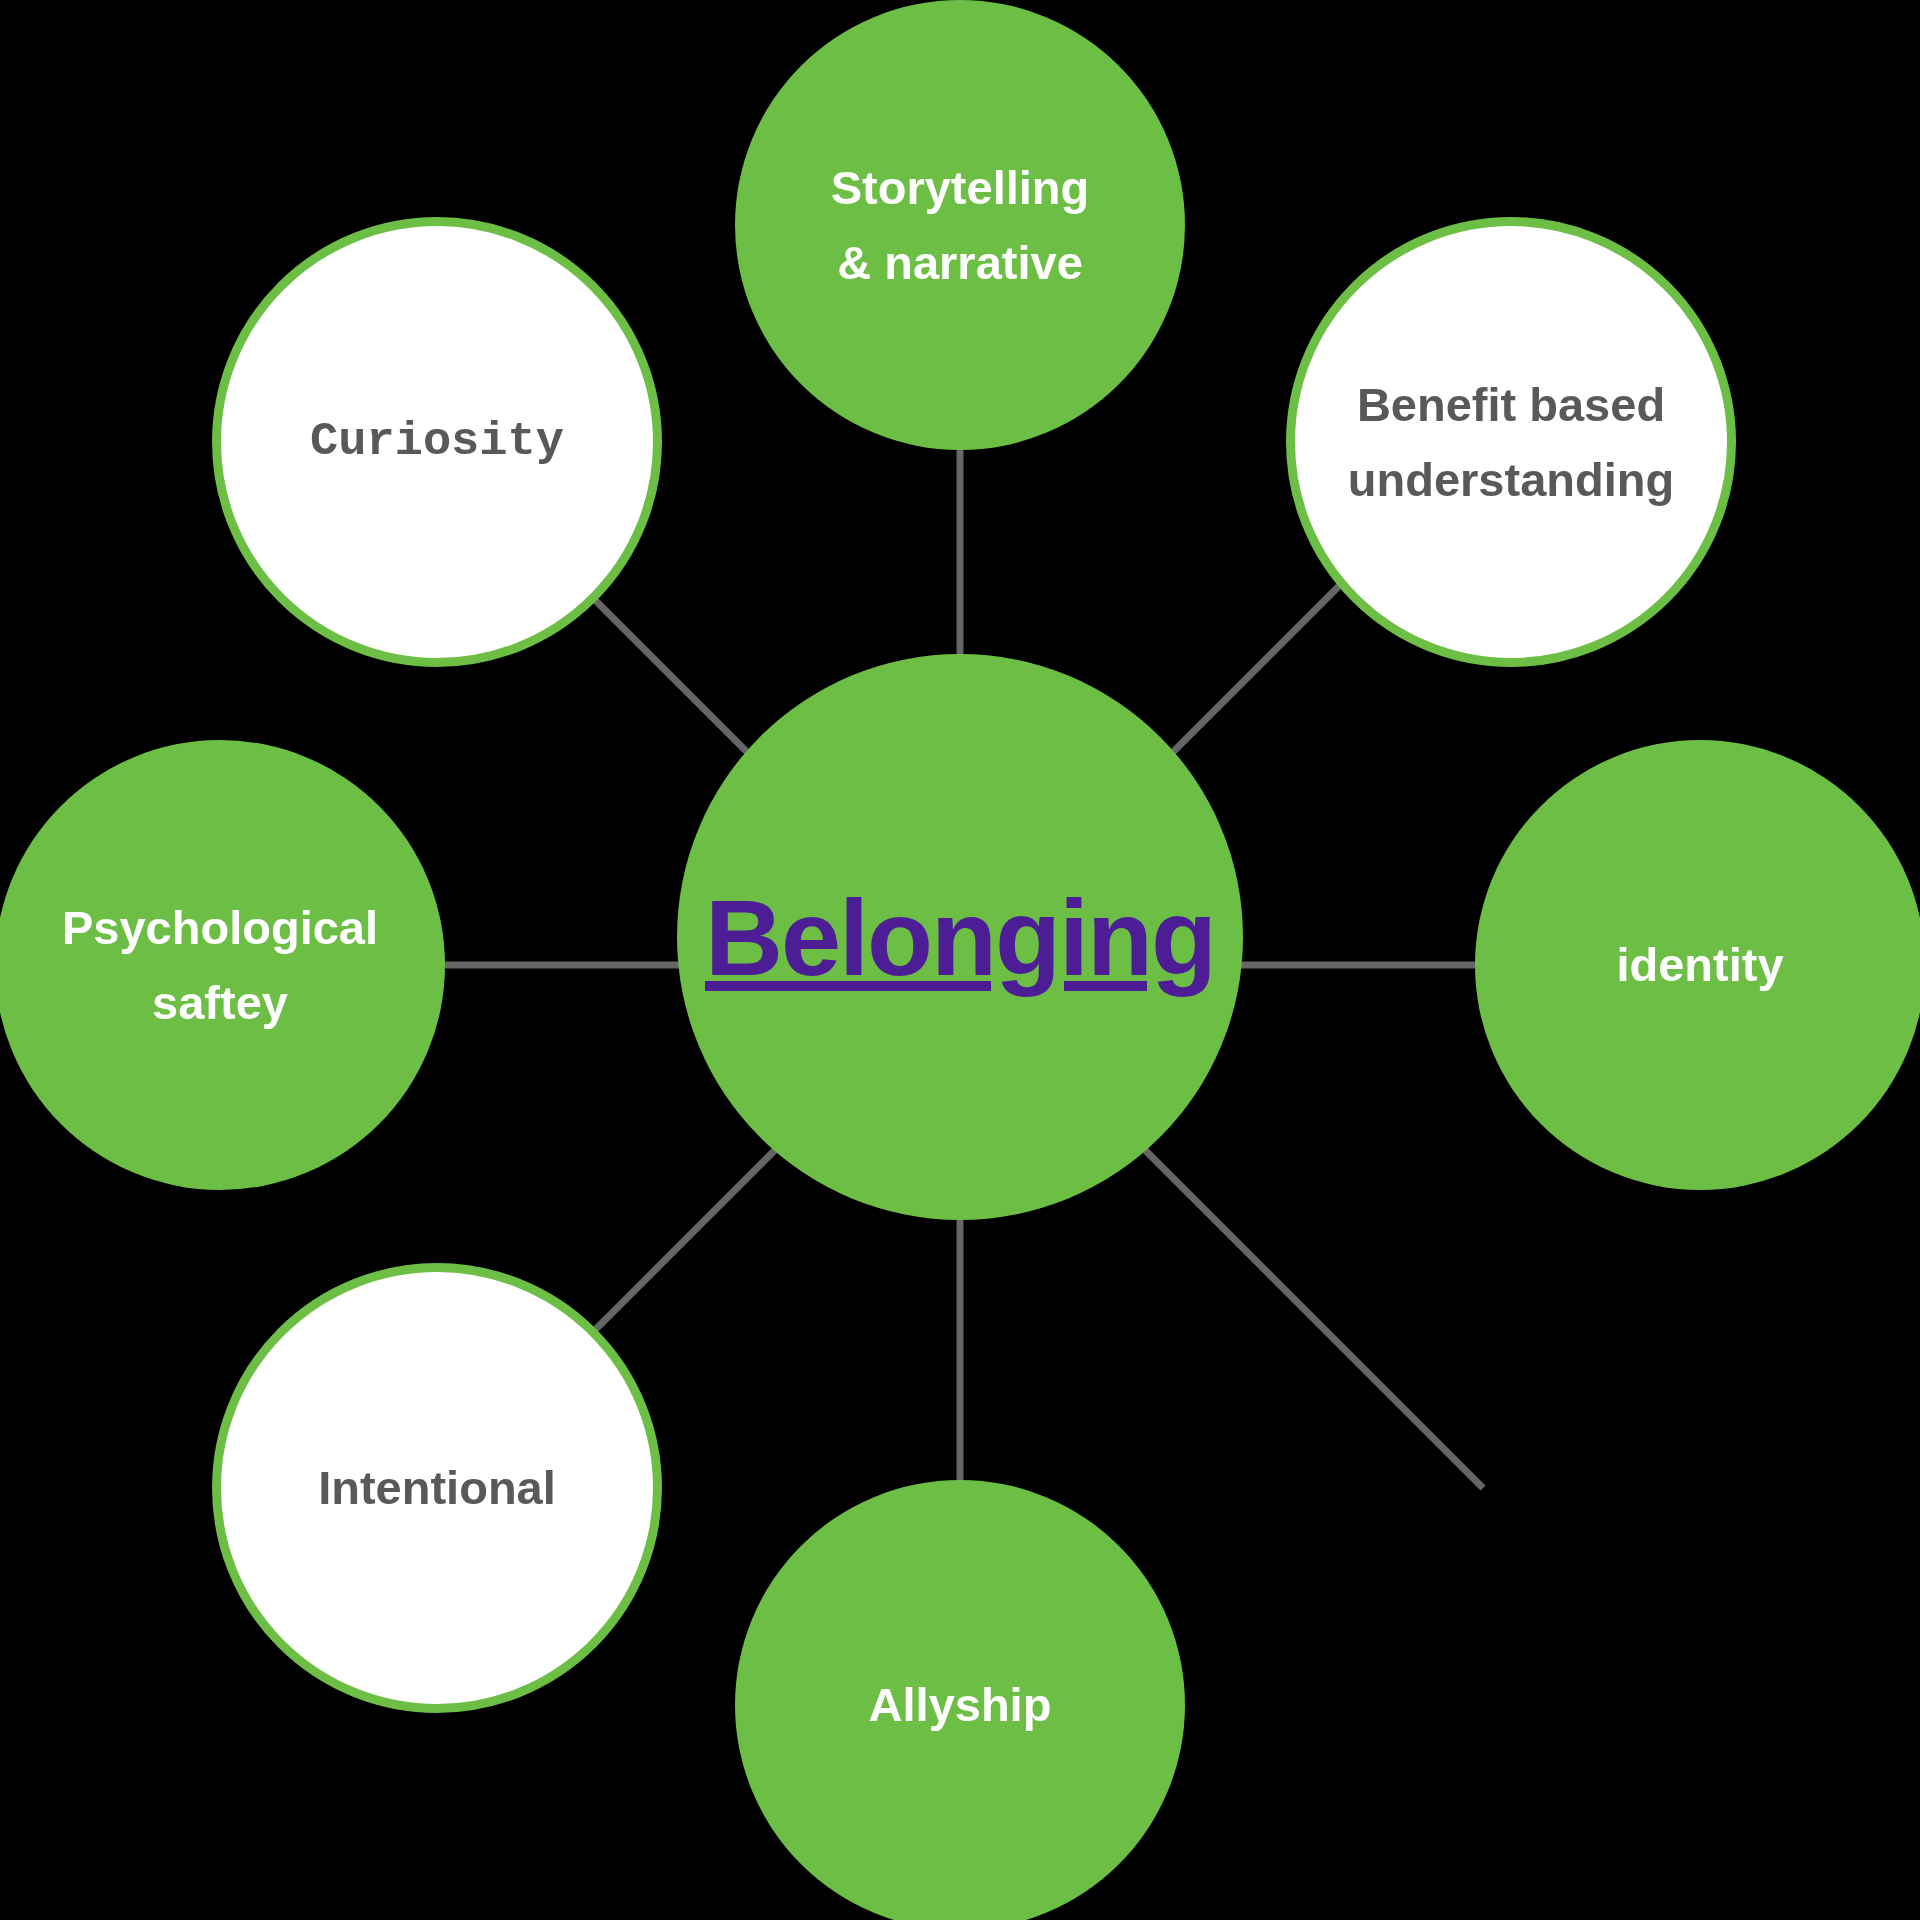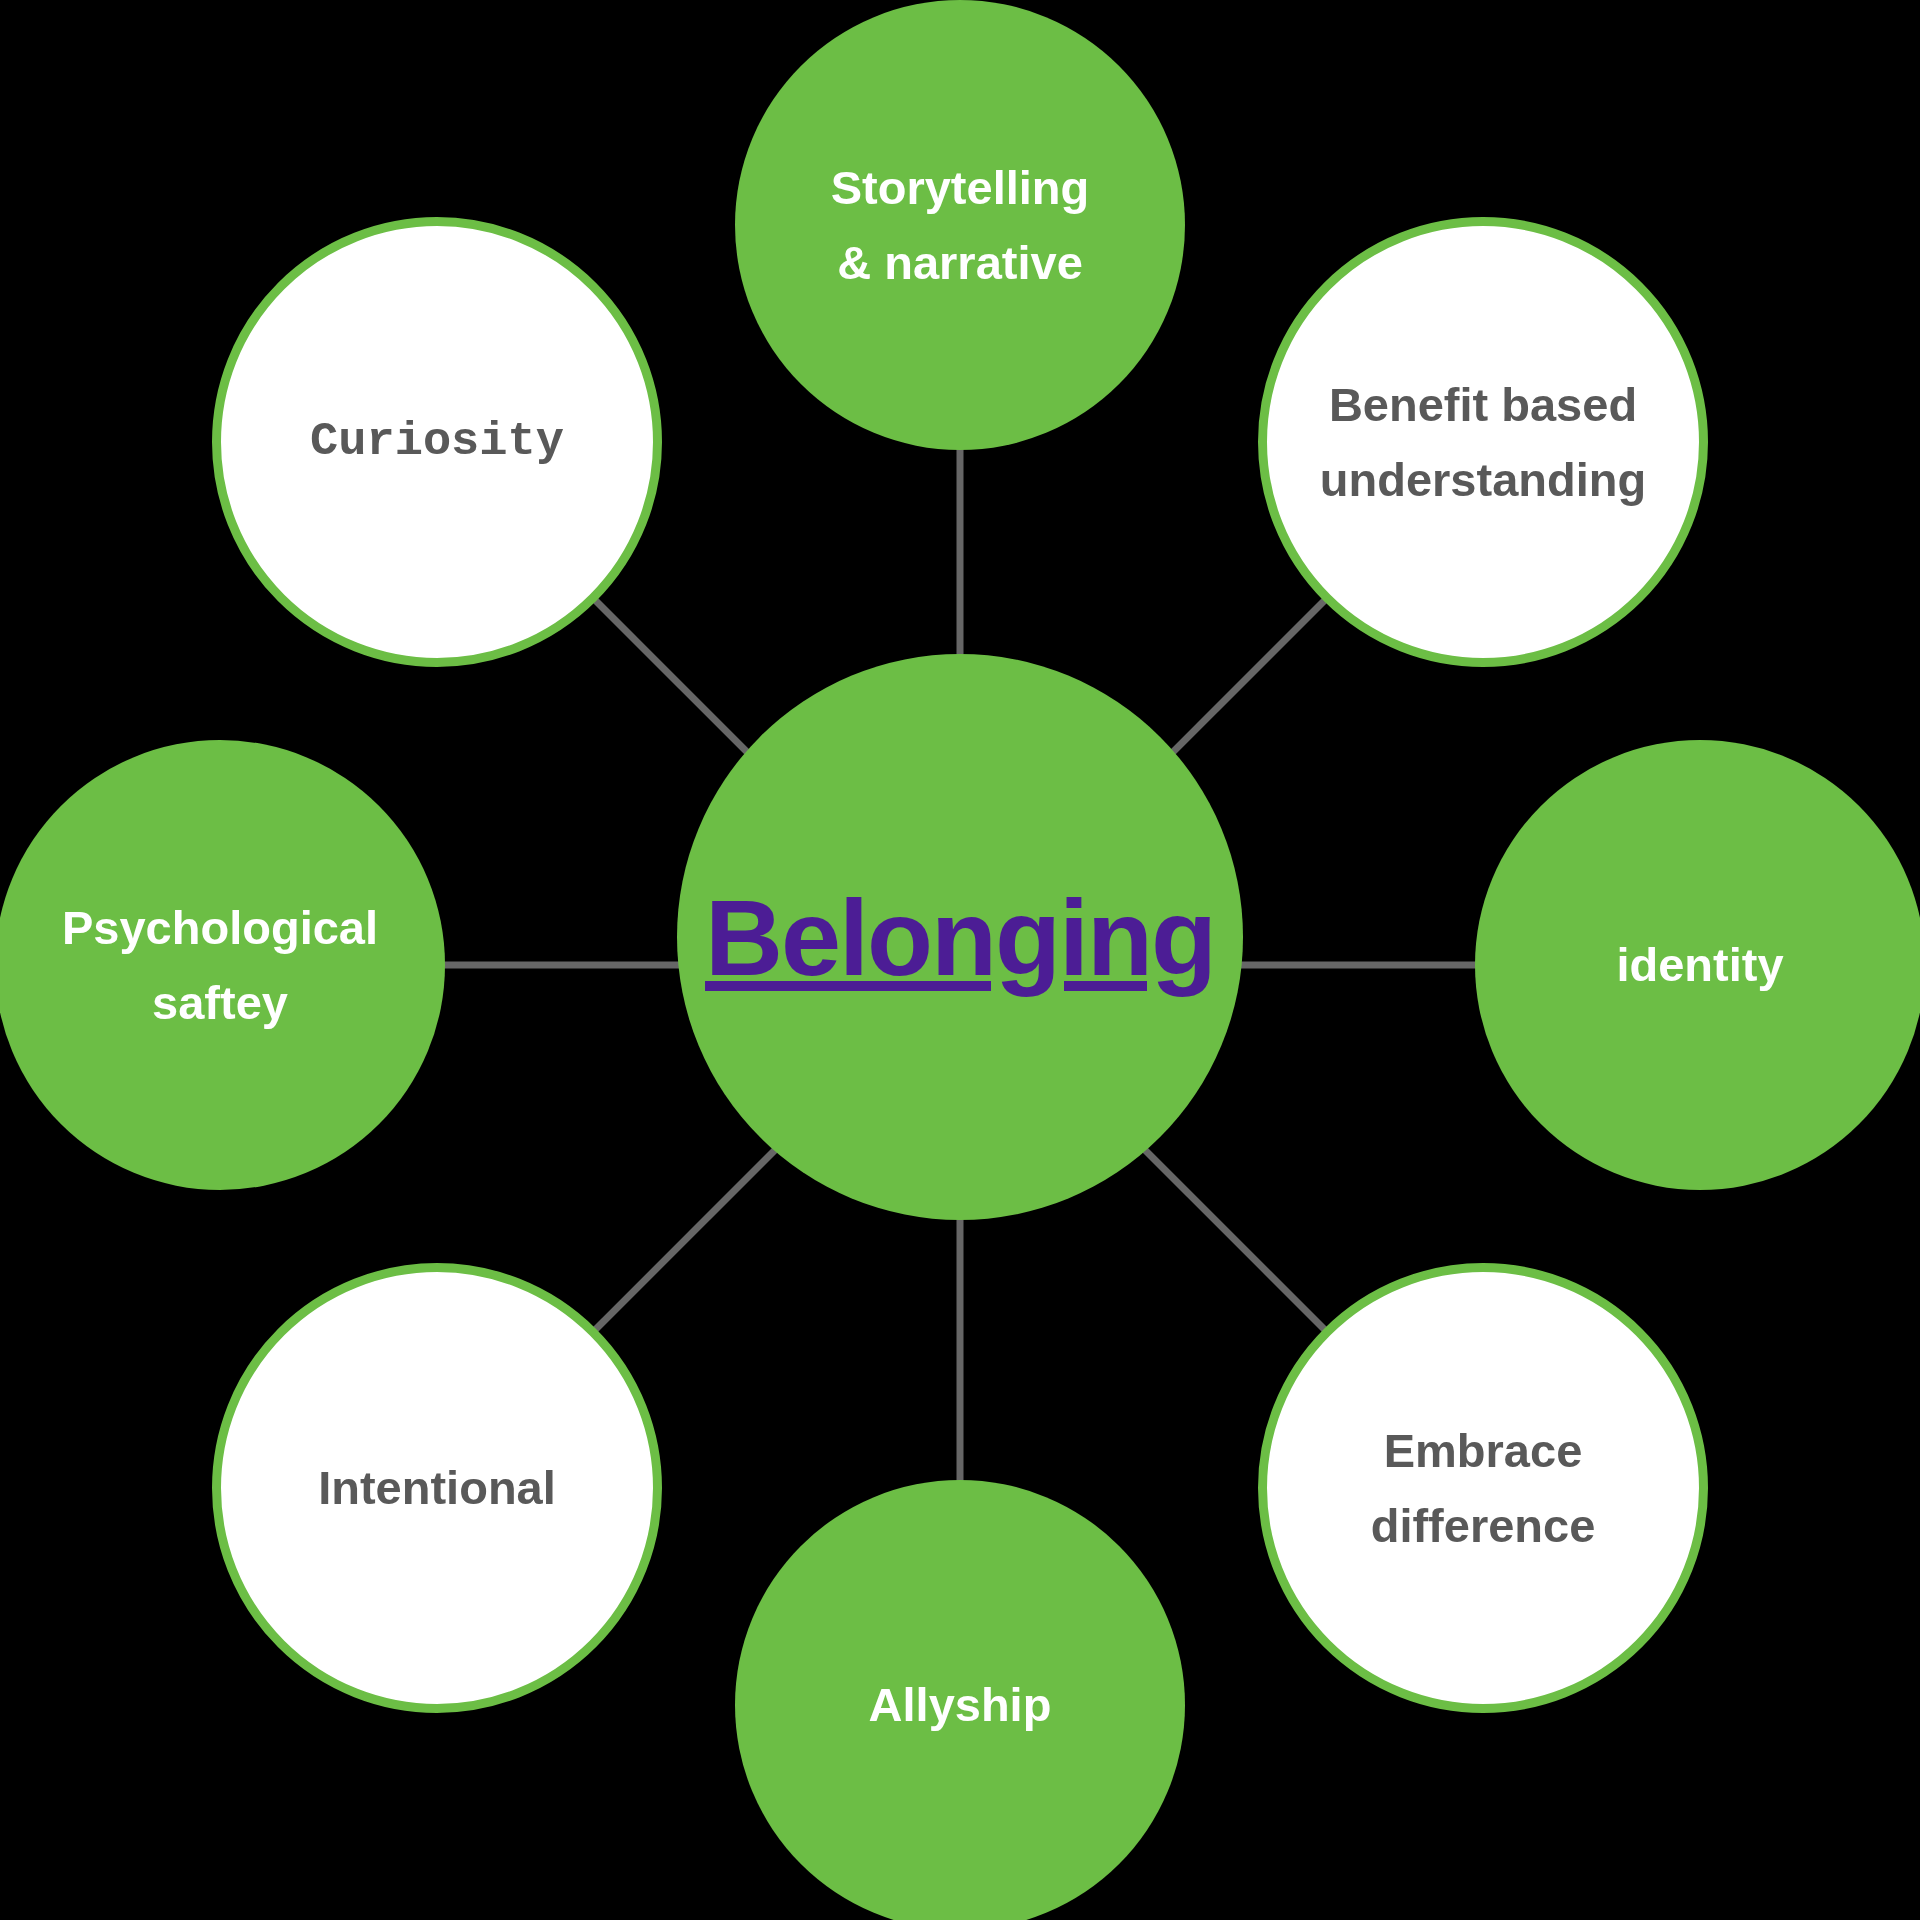--- a/index.html
+++ b/index.html
@@ -61,21 +61,21 @@
     font-size: 108px;
     font-weight: 700;
     letter-spacing: -2px;
     color: #4c1d95;
     text-decoration: underline;
   }
   .node .line-txt { display: block; }
 
   
   .pos-top          { left: 735px;  top: 0px;    }
-  .pos-top-right    { left: 1258px; top: 217px;  }
+  .pos-top-right    { left: 1286px; top: 217px;  }
   .pos-right        { left: 1475px; top: 740px;  }
   .pos-bottom-right { left: 1258px; top: 1263px; }
   .pos-bottom       { left: 735px;  top: 1480px; }
   .pos-bottom-left  { left: 212px;  top: 1263px; }
   .pos-left         { left: -5px;   top: 740px;  }
   .pos-top-left     { left: 212px;  top: 217px; font-family: Liberation Mono, monospace;  }
 </style>
 </head>
 <body>
 
@@ -99,24 +99,20 @@
 
   <div class="node satellite white pos-top-right">
     <span class="line-txt">Benefit based</span>
     <span class="line-txt">understanding</span>
   </div>
 
   <div class="node satellite green pos-right">
     <span class="line-txt">identity</span>
   </div>
 
-  <div class="node satellite white pos-bottom-right">
-    <span class="line-txt">Embrace</span>
-    <span class="line-txt">difference</span>
-  </div>
 
   <div class="node satellite green pos-bottom">
     <span class="line-txt">Allyship</span>
   </div>
 
   <div class="node satellite white pos-bottom-left">
     <span class="line-txt">Intentional</span>
   </div>
 
   <div class="node satellite green pos-left">

